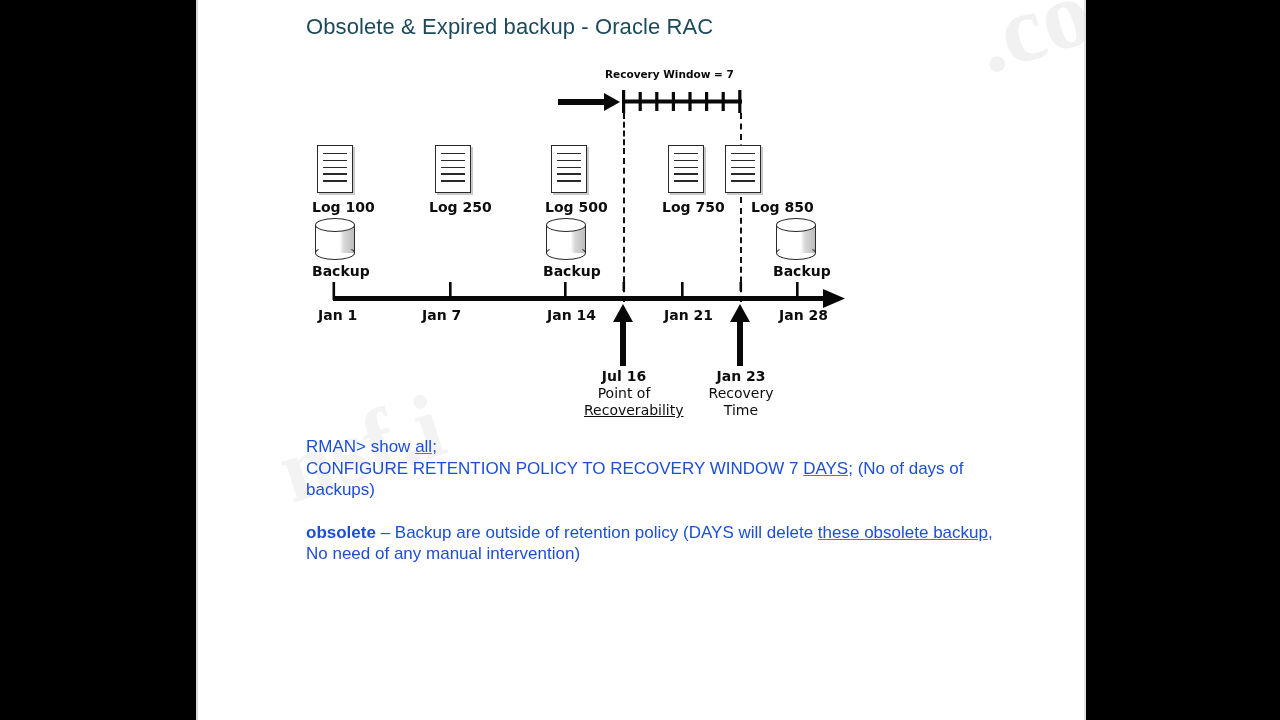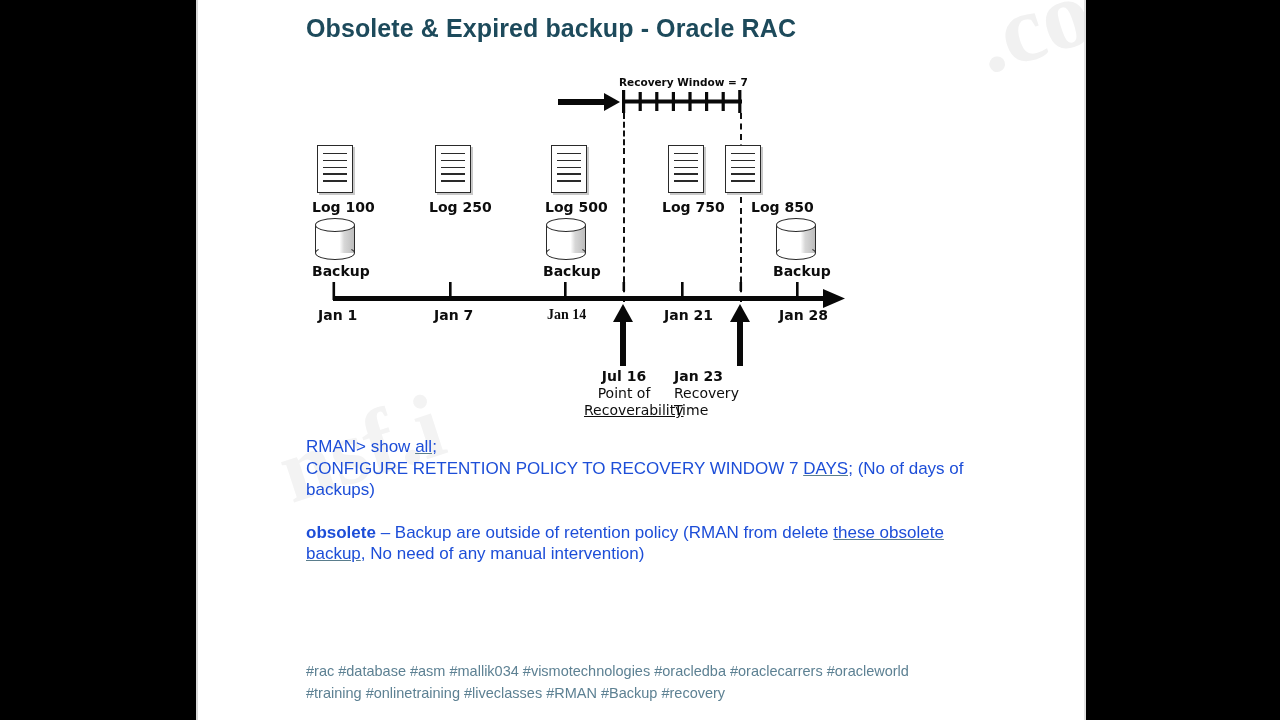--- a/index.html
+++ b/index.html
@@ -45,22 +45,22 @@
     pointer-events: none;
     white-space: nowrap;
   }
   .wm-a { right: -6px; top: -30px; font-size: 96px; transform: rotate(-18deg); }
   .wm-b { left: 80px;  top: 395px; font-size: 92px; transform: rotate(-18deg); color:#f3f3f3;}
 
   
   #title {
     position: absolute;
     left: 108px; top: 14px;
-    font-size: 25px;
-    font-weight: 700;
+    font-size: 22px;
+    font-weight: 400;
     letter-spacing: .1px;
     color: #1d4a5b;
     white-space: nowrap;
   }
 
   
   #diagram {
     position: absolute;
     left: 0px; top: 58px;
     width: 890px; height: 360px;
@@ -171,21 +171,21 @@
 
   <div id="page">
 
     <div class="watermark wm-a">.co</div>
     <div class="watermark wm-b">nsf.i</div>
 
     <div id="title">Obsolete &amp; Expired backup - Oracle RAC</div>
 
     <div id="diagram">
 
-      <div class="dg rw-label" style="left:421px; top:10px;margin-top:8px;">Recovery Window = 7</div>
+      <div class="dg rw-label" style="left:407px; top:10px;">Recovery Window = 7</div>
 
       <svg class="dg" style="left:352px; top:32px;" width="400" height="26">
 
         <rect x="8" y="9" width="48" height="6" fill="#080808"></rect>
         <polygon points="54,3 70,12 54,21" fill="#080808"></polygon>
 
         <rect x="73" y="9.5" width="119" height="4" fill="#080808"></rect>
 
         <rect x="72" y="0" width="3.2" height="23" fill="#080808"></rect>
         <rect x="88.6" y="2" width="3.2" height="19" fill="#080808"></rect>
@@ -276,59 +276,55 @@
         <rect x="126" y="2" width="2.6" height="18" fill="#080808"></rect>
         <rect x="241" y="2" width="2.6" height="18" fill="#080808"></rect>
         <rect x="358" y="2" width="2.6" height="18" fill="#080808"></rect>
         <rect x="473" y="2" width="2.6" height="18" fill="#080808"></rect>
 
         <rect x="299.5" y="2" width="2.6" height="9" fill="#080808"></rect>
         <rect x="416.5" y="2" width="2.6" height="9" fill="#080808"></rect>
       </svg>
 
       <div class="tick-label" style="left:120px; top:249px;">Jan 1</div>
-      <div class="tick-label" style="left:236px; top:249px;text-align:right;">Jan 7</div>
-      <div class="tick-label" style="left:349px; top:249px;font-family:Liberation Serif, serif;">Jan 14</div>
+      <div class="tick-label" style="left:224px; top:249px;text-align:right;">Jan 7</div>
+      <div class="tick-label" style="left:349px; top:249px;">Jan 14</div>
       <div class="tick-label" style="left:466px; top:249px;">Jan 21</div>
       <div class="tick-label" style="left:581px; top:249px;">Jan 28</div>
 
       <svg class="dg" style="left:412px; top:246px;" width="28" height="62">
         <rect x="10" y="14" width="6" height="48" fill="#080808"></rect>
         <polygon points="3,18 13,0 23,18" fill="#080808"></polygon>
       </svg>
       <svg class="dg" style="left:529px; top:246px;" width="28" height="62">
         <rect x="10" y="14" width="6" height="48" fill="#080808"></rect>
         <polygon points="3,18 13,0 23,18" fill="#080808"></polygon>
       </svg>
 
       <div class="dg" style="left:386px; top:310px; width:80px; text-align:center;">
         <div class="tick-label" style="position:static; display:block;">Jul 16</div>
         <div class="tick-label" style="position:static; display:block; font-weight:400; margin-top:1px;">Point of</div>
         <div class="tick-label" style="position:static; display:block; font-weight:400; margin-top:1px;text-decoration:underline;">Recoverability</div>
       </div>
 
-      <div class="dg" style="left:476px; top:310px; width:80px; ">
+      <div class="dg" style="left:503px; top:310px; width:80px; text-align:center;">
         <div class="tick-label" style="position:static; display:block;">Jan 23</div>
         <div class="tick-label" style="position:static; display:block; font-weight:400; margin-top:1px;">Recovery</div>
         <div class="tick-label" style="position:static; display:block; font-weight:400; margin-top:1px;">Time</div>
       </div>
 
     </div>
 
     <div id="body-text">
       <p><span>RMAN&gt; show </span><span class="u">all;</span></p>
 
       <p><span>CONFIGURE RETENTION POLICY TO RECOVERY WINDOW 7 </span><span class="u">DAYS;</span><span> (No of days of backups)</span></p>
 
 
       <div class="gap"></div>
 
-      <p><span class="b">obsolete</span><span> – Backup are outside of retention policy (RMAN from delete </span><span class="u">these obsolete backup</span><span>, No need of any manual intervention)</span></p>
+      <p><span class="b">obsolete</span><span> – Backup are outside of retention policy (DAYS will delete </span><span class="u">these obsolete backup</span><span>, No need of any manual intervention)</span></p>
 
     </div>
 
-    <div id="tags">
-      <p>#rac #database #asm #mallik034 #vismotechnologies #oracledba #oraclecarrers #oracleworld</p>
-      <p>#training #onlinetraining #liveclasses #RMAN #Backup #recovery</p>
-    </div>
 
   </div>
 </div>
 
 </body></html>

